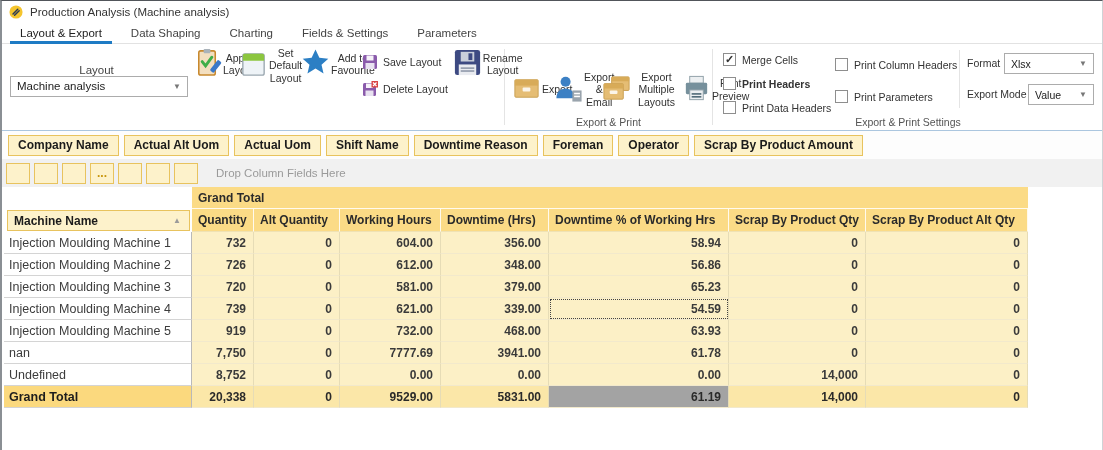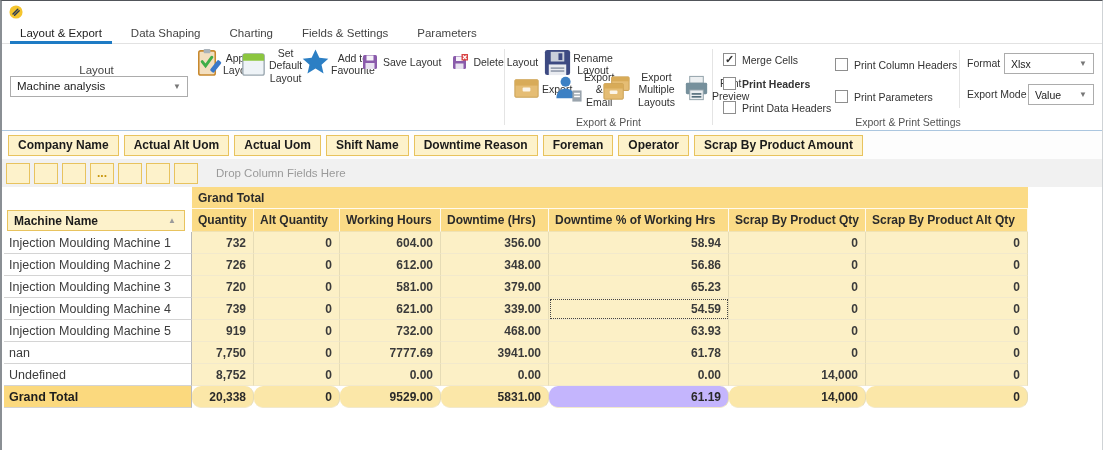--- a/index.html
+++ b/index.html
@@ -28,21 +28,21 @@
   .g3 { width:390px; }
 
   .layout-wrap { align-self:center; margin:-14px 4px 0 8px; display:flex; align-items:center;flex-direction:column; }
   .rlabel { font-size:11.5px; color:#444; margin-right:5px; }
   .combo { height:21px; border:1px solid #acacac; background:#fff; display:flex; align-items:center; justify-content:space-between; font-size:11.5px; color:#222; padding-left:6px; }
   .combo .arr { color:#777; font-size:8px; padding:0 6px; }
   .layout-combo { width:178px; }
 
   .bb { display:flex; align-items:center; text-align:center; font-size:10.5px; color:#333; line-height:1.18; padding-top:3px; flex:none; }
   .bb svg { width:31px; height:31px; margin-bottom:3px; flex:none; }
-  .smallcol { display:flex; flex-direction:row; gap:11px; margin:10px 4px 0 8px; flex:none; }
+  .smallcol { display:flex; flex-direction:column; gap:11px; margin:10px 4px 0 8px; flex:none; }
   .sb { display:flex; align-items:center; gap:5px; font-size:10.5px; color:#333; white-space:nowrap; }
   .sb svg { width:16px; height:16px; flex:none; }
 
   .cbrow { position:absolute; display:flex; align-items:center; gap:6px; font-size:10.5px; color:#333; white-space:nowrap; }
   .cbbox { width:13px; height:13px; border:1px solid #8e8e8e; background:#fff; display:flex; align-items:center; justify-content:center; font-size:11px; font-weight:bold; color:#333; line-height:1; }
   .g3sep { position:absolute; left:246px; top:6px; bottom:22px; width:1px; background:#e4e4e4; }
   .fmt-label { position:absolute; font-size:10.5px; color:#333; }
   .fmt-combo { position:absolute; font-size:10.5px; }
 
   
@@ -51,40 +51,41 @@
 
   
   .filter-row { height:28px; background:#f1f1f1; display:flex; align-items:center; padding-left:4px; }
   .fbox { width:24px; height:21px; background:#fdf2cb; border:1px solid #e8c35e; margin-right:4px; display:flex; align-items:center; justify-content:center; font-size:12px; font-weight:bold; color:#c8960c; }
   .drop-hint { font-size:11.5px; color:#9a9a9a; margin-left:14px; }
 
   
   .pivot { margin-left:2px; display:grid; grid-template-columns:188px 62px 86px 101px 108px 180px 137px 162px; width:1026px; }
   .corner { background:#fff; height:22px; }
   .banner { grid-column:2 / -1; background:#fbdb86; border-bottom:1px solid rgba(255,255,255,.85); height:22px; display:flex; align-items:center; padding-left:6px; font-size:12px; font-weight:bold; color:#2b2b2b; }
-  .rowfield-wrap { background:#fff; padding:1px 7px 1px 3px; height:23px; }
+  .rowfield-wrap { background:#fff; padding:1px 2px 1px 3px; height:23px; }
   .rowfield { height:100%; background:#fdf2cb; border:1px solid #e8c35e; display:flex; align-items:center; justify-content:space-between; padding:0 8px 0 6px; font-size:12px; font-weight:bold; color:#1b1b1b; }
   .sort-ico { font-size:8px; color:#9b9b9b; }
   .colhead { background:#fbdb86; border-right:1px solid rgba(255,255,255,.85); border-bottom:1px solid #efe2b4; height:23px; display:flex; align-items:center; padding-left:6px; font-size:12px; font-weight:bold; color:#2b2b2b; white-space:nowrap; overflow:hidden; }
   .rname { background:#fff; border-right:1px solid #b9b9b9; border-bottom:1px solid #d4d4d4; height:22px; display:flex; align-items:center; padding-left:5px; font-size:12.5px; color:#3c3c3c; white-space:nowrap; overflow:hidden; }
   .cell { background:#fcf0c6; border-right:1px solid #e6dcb6; border-bottom:1px solid #f2e9cc; height:22px; display:flex; align-items:center; justify-content:flex-end; padding-right:7px; font-size:12px; font-weight:600; color:#3a3a3a; }
   .cell.focused { outline:1px dotted #444; outline-offset:-2px; }
   .gt .rname { background:#fbd97e; border-right:1px solid #b9b9b9; font-weight:bold; color:#1d1d1d; }
-  .gt .cell { background:#fbe7a8; font-weight:bold; color:#2a2a2a;border-radius:9px; }
+  .gt .cell { background:#fbe7a8; font-weight:bold; color:#2a2a2a; }
 </style>
 </head>
 <body>
 
 <div class="window">
 
   <div class="titlebar">
     <svg class="app-ico" viewBox="0 0 16 16">
       <circle cx="8" cy="8" r="7.5" fill="#f5c52e"></circle>
       <path d="M4.6 10.2 L10 4.8 M6.4 11.8 L11.6 6.6" stroke="#2b3a55" stroke-width="1.7" stroke-linecap="round"></path>
     </svg>
+    <span class="title-text">Production Analysis (Machine analysis)</span>
   </div>
 
   <div class="tabbar">
     <div class="tab active">Layout &amp; Export</div>
     <div class="tab">Data Shaping</div>
     <div class="tab">Charting</div>
     <div class="tab">Fields &amp; Settings</div>
     <div class="tab">Parameters</div>
   </div>
 
@@ -346,19 +347,19 @@
     <div class="cell">0.00</div>
     <div class="cell">14,000</div>
     <div class="cell">0</div>
 
     <div style="display:contents" class="gt">
       <div class="rname" style="background:#fbd97e; font-weight:bold; color:#1d1d1d;">Grand Total</div>
       <div class="cell" style="background:#fbe7a8; font-weight:bold;">20,338</div>
       <div class="cell" style="background:#fbe7a8; font-weight:bold;">0</div>
       <div class="cell" style="background:#fbe7a8; font-weight:bold;">9529.00</div>
       <div class="cell" style="background:#fbe7a8; font-weight:bold;">5831.00</div>
-      <div class="cell" style="background:#c4b5fd; font-weight:bold;">61.19</div>
+      <div class="cell" style="background:#a3a3a3; font-weight:bold;">61.19</div>
       <div class="cell" style="background:#fbe7a8; font-weight:bold;">14,000</div>
       <div class="cell" style="background:#fbe7a8; font-weight:bold;">0</div>
     </div>
   </div>
 
 </div>
 
 </body></html>

